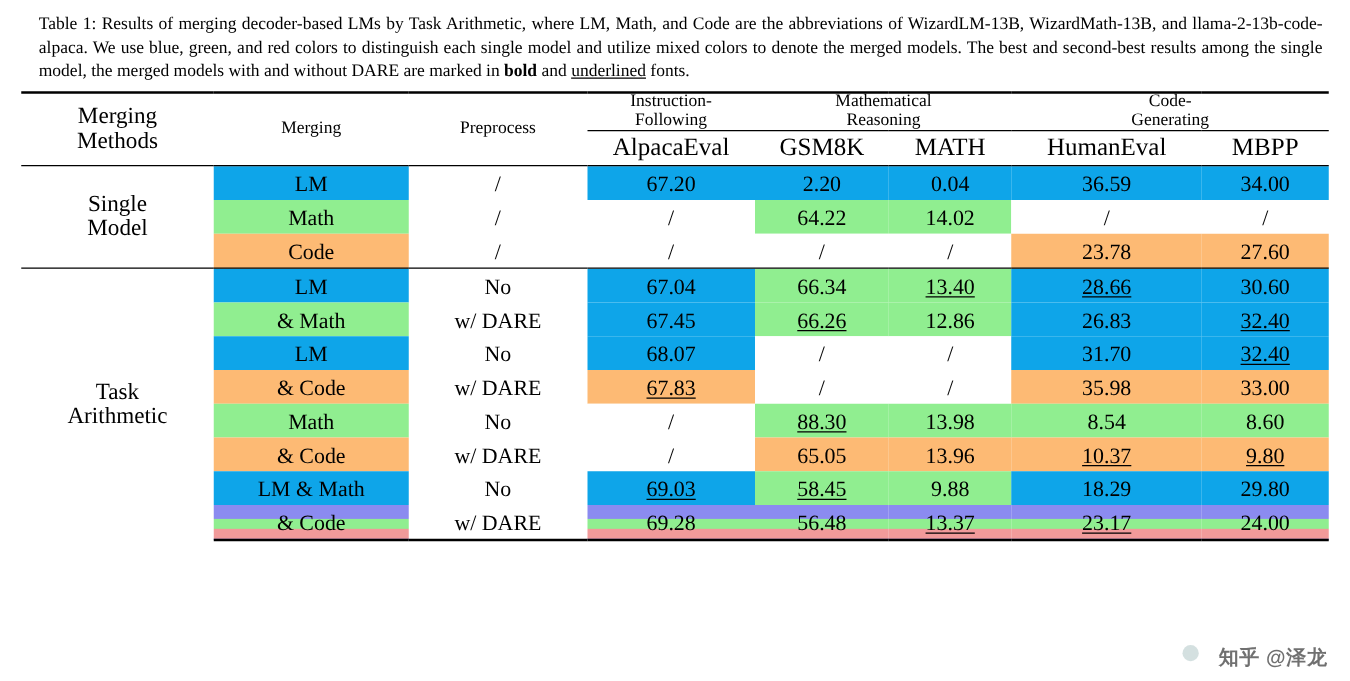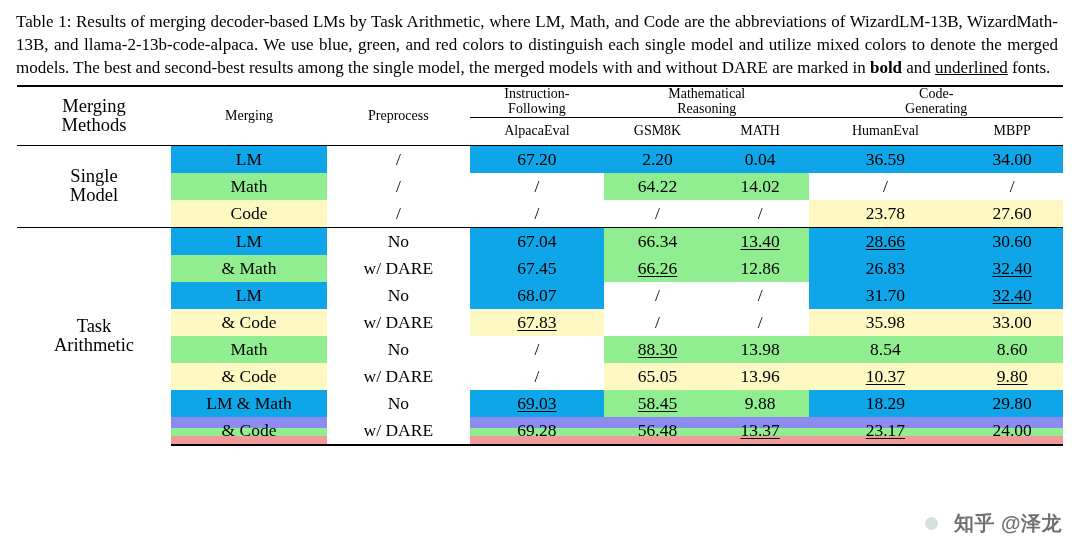--- a/index.html
+++ b/index.html
@@ -15,24 +15,24 @@
     overflow: hidden;
   }
   .page {
     position: relative;
     width: 1080px;
     height: 545px;
     box-sizing: border-box;
     padding: 10px 16px 0 16px;
   }
   .caption {
-    font-size: 17px;
+    font-size: 14px;
     line-height: 1.36;
     text-align: justify;
-    margin: 0 6px 6px 0;
+    margin: 0 6px 6px 15px;
   }
   .caption b { font-weight: bold; }
   .caption u { text-decoration: underline; }
 
   table.main {
     border-collapse: collapse;
     width: 1046px;
     margin: 4px auto;
     font-size: 17.5px;
     table-layout: fixed;
@@ -49,56 +49,55 @@
   .rule-top td { border-top: 2.2px solid #000; }
   .rule-mid td { border-top: 1.1px solid #000; }
   .rule-bot td { border-bottom: 2.2px solid #000; }
 
   .hdr-group {
     font-size: 14px;
     line-height: 1.12;
     padding: 3px 2px 3px 2px;
   }
   .hdr-sub {
-    font-size: 14px;
+    font-size: 20px;
     padding: 2px 2px 3px 2px;
   }
   .underline-cell {
     border-bottom: 1.1px solid #000;
   }
   .rowlabel {
     font-size: 18.5px;
     line-height: 1.15;
   }
   .cell {
     font-size: 17.5px;
   }
   .b { font-weight: bold; }
   .u { text-decoration: underline; text-underline-offset: 2px; }
 
   
   .c-blue   { background: #0ea5e9; }
   .c-green  { background: #90ee90; }
-  .c-red    { background: #fef9c3; }
+  .c-red    { background: #fdba74; }
   .c-stripe3 {
     background: linear-gradient(180deg,#8b8bf0 0%,#8b8bf0 40%,#90ee90 40%,#90ee90 72%,#f19a9a 72%,#f19a9a 100%);
   }
   .c-white { background: #ffffff; }
 
   .watermark {
     position: absolute;
     right: 18px;
     bottom: 8px;
     font-family: "Liberation Sans", sans-serif;
-    font-size: 20px;
+    font-size: 16px;
     color: #555;
     opacity: .72;
     letter-spacing: .5px;
     display: flex;
-    align-items: center;
     gap: 16px;
   }
   .watermark .zh { font-weight: bold; color: #3a3a3a; }
   .watermark .dot {
     display: inline-block;
     width: 13px; height: 13px;
     border-radius: 50%;
     background: #8aa; opacity:.5;
   }
 </style>

